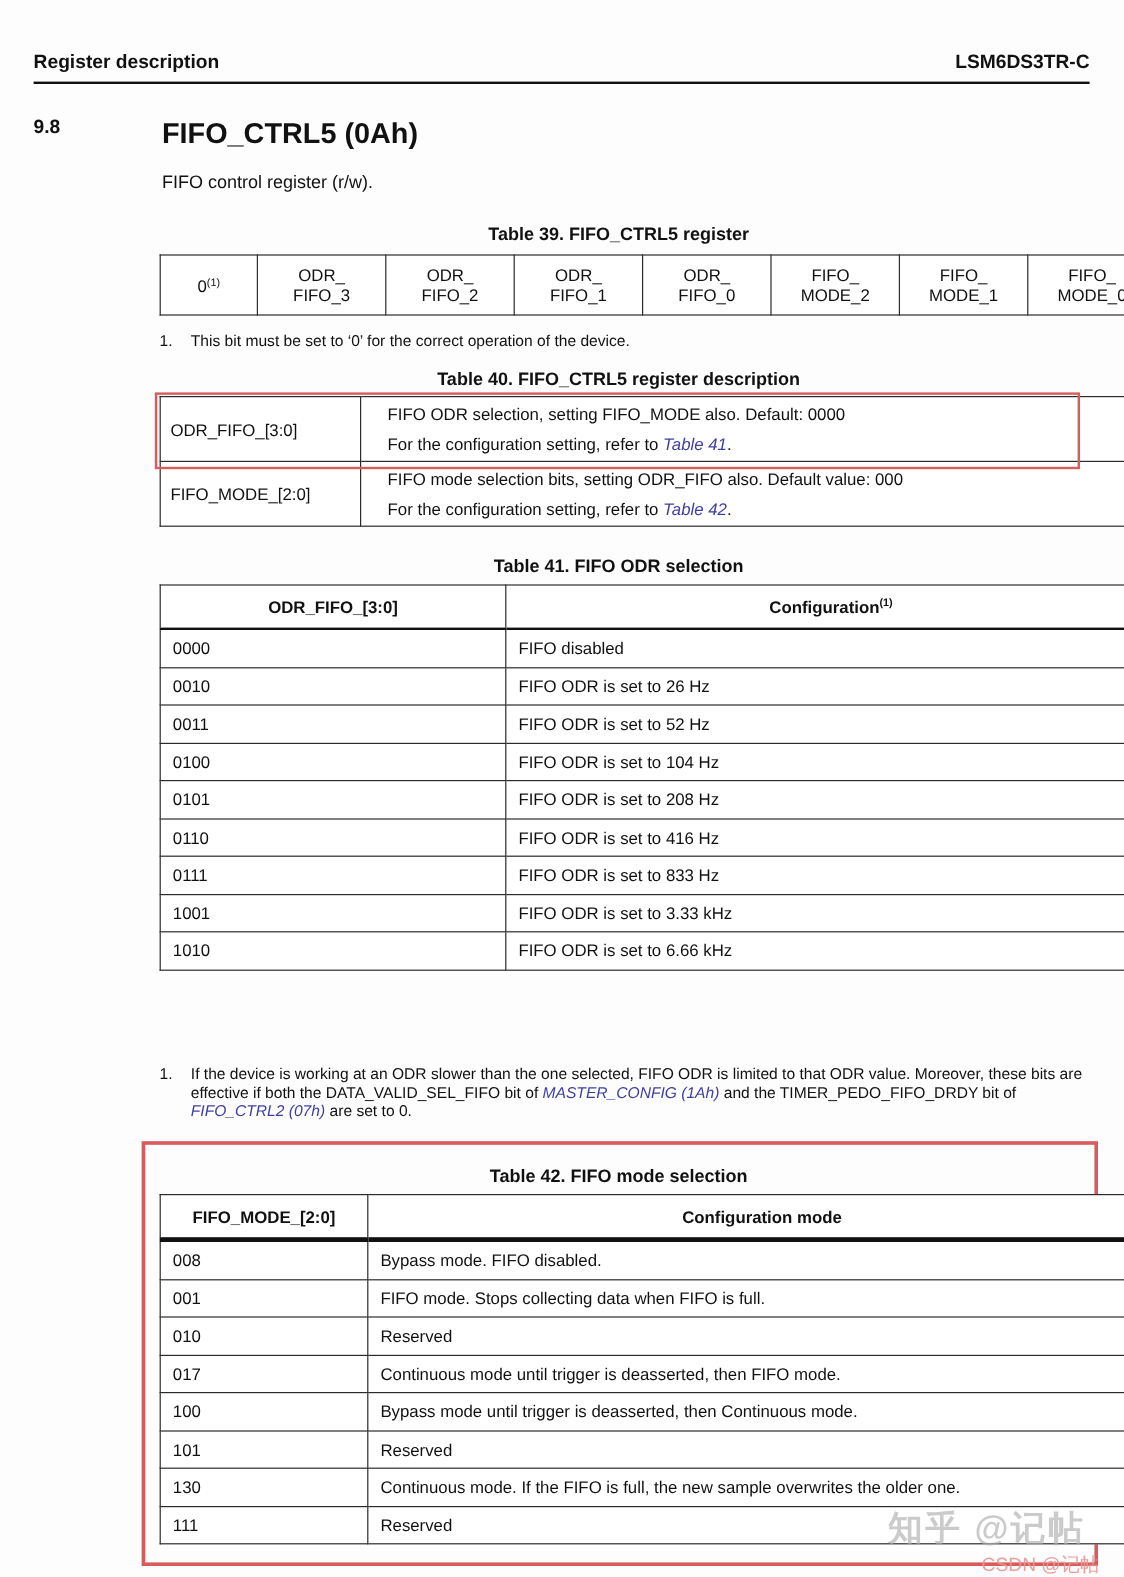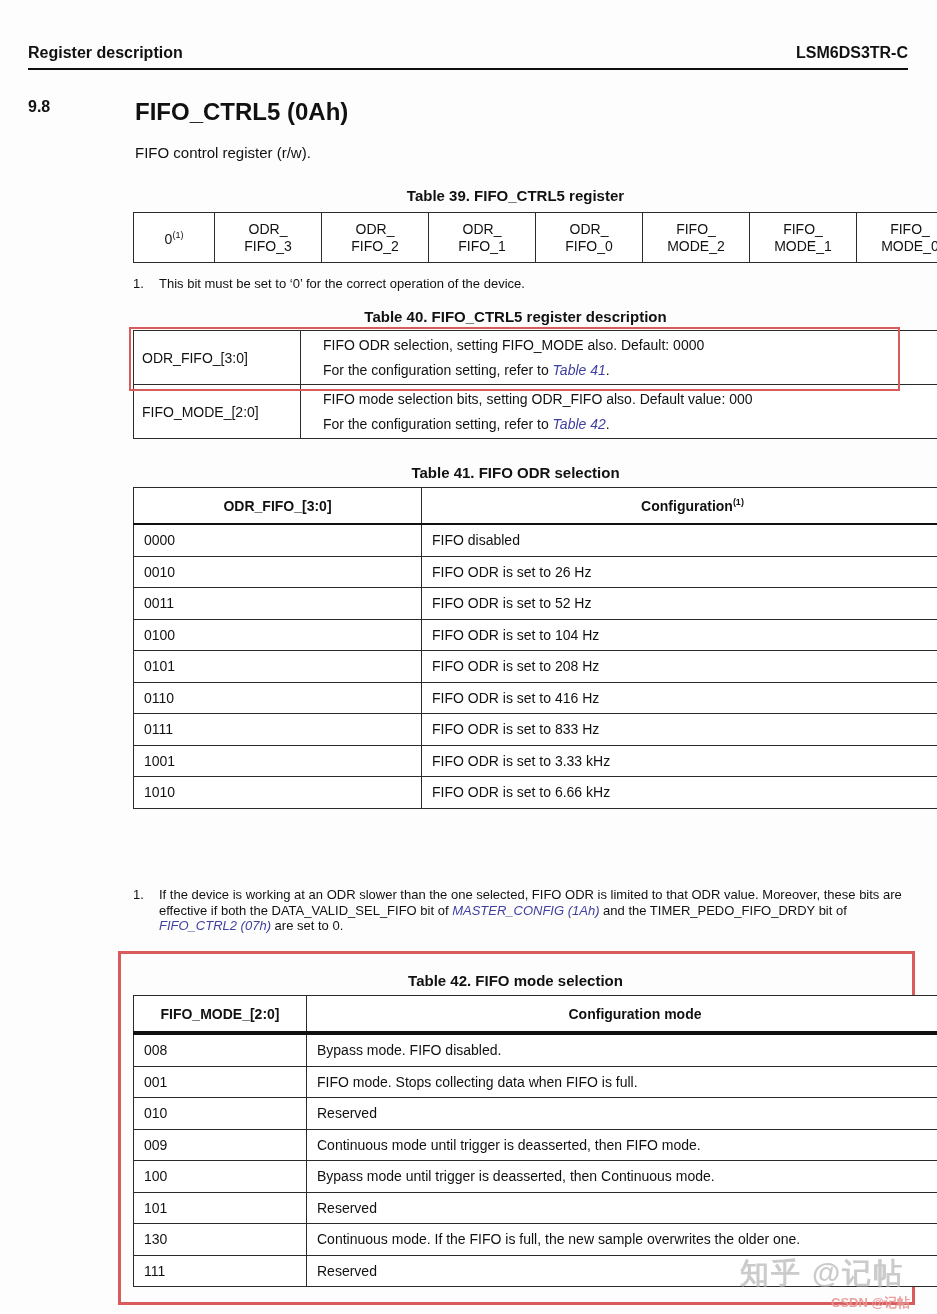--- a/index.html
+++ b/index.html
@@ -60,21 +60,21 @@
 
   
   .doclink { font-style: italic; cursor: pointer; }
 
   
   .hl-row-box { position: absolute; left: 129px; top: 327px; width: 767px; height: 60px; border: 2.5px solid #d95b5b; pointer-events: none; }
   .hl-big-box { position: absolute; left: 118px; top: 951px; width: 791px; height: 348px; border: 3px solid #d95b5b; pointer-events: none; }
 
   
   .wm1 { position: absolute; left: 740px; top: 1254px; font-size: 29px; font-weight: bold; letter-spacing: 2px; color: rgba(175,175,175,0.65); white-space: nowrap; }
-  .wm2 { position: absolute; left: 818px; top: 1294px; font-size: 13px; font-weight: bold; color: rgba(231,150,150,0.9); white-space: nowrap; margin-left: 13px; }
+  .wm2 { position: absolute; left: 818px; top: 1294px; font-size: 16px; font-weight: normal; color: rgba(231,150,150,0.9); white-space: nowrap; }
 </style>
 </head>
 <body>
 
 <div class="page">
 
   <div class="hdr-left">Register description</div>
   <div class="hdr-right">LSM6DS3TR-C</div>
   <div class="hdr-rule"></div>
 
@@ -211,21 +211,21 @@
         </tr>
     <tr class="drow">
           <td>001</td>
           <td>FIFO mode. Stops collecting data when FIFO is full.</td>
         </tr>
     <tr class="drow">
           <td>010</td>
           <td>Reserved</td>
         </tr>
     <tr class="drow">
-          <td>009</td>
+          <td>017</td>
           <td>Continuous mode until trigger is deasserted, then FIFO mode.</td>
         </tr>
     <tr class="drow">
           <td>100</td>
           <td>Bypass mode until trigger is deasserted, then Continuous mode.</td>
         </tr>
     <tr class="drow">
           <td>101</td>
           <td>Reserved</td>
         </tr>

